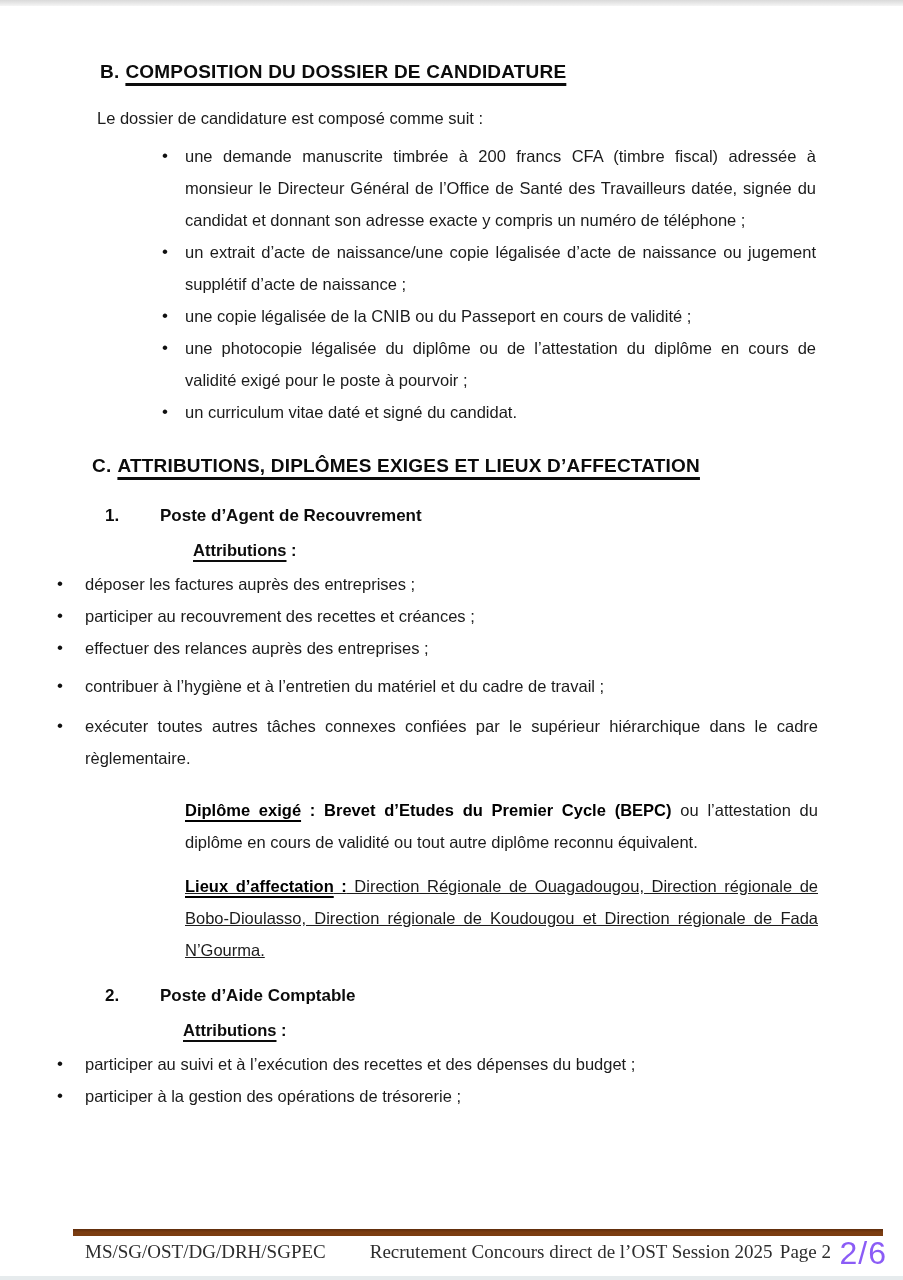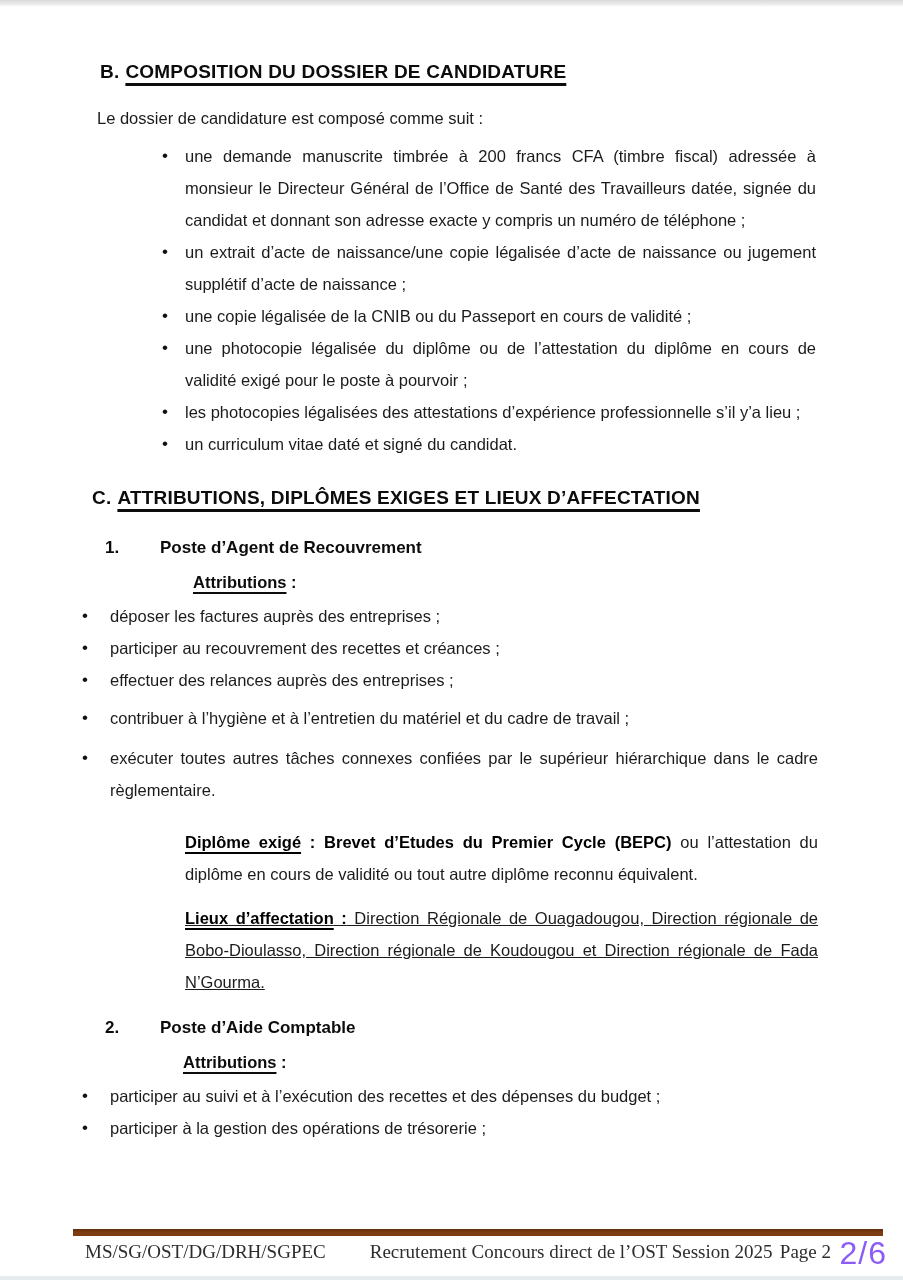--- a/index.html
+++ b/index.html
@@ -42,21 +42,21 @@
 
   .intro { margin: 14px 87px 0 97px; }
 
   ul.doc-list { list-style: none; margin: 6px 87px 0 0; padding: 0 0 0 185px; }
   ul.doc-list > li { position: relative; text-align: justify; }
   ul.doc-list > li::before {
     content: "\2022";
     position: absolute; left: -23px; top: 0;
     font-size: 17px; color: #111;
   }
-  ul.attr-list { padding-left: 110px; margin-top: 2px; margin-right: 85px; }
+  ul.attr-list { padding-left: 85px; margin-top: 2px; margin-right: 85px; }
   ul.attr-list > li::before { left: -28px; }
   ul.attr-list-1 > li:nth-child(4) { margin-top: 6px; }
   ul.attr-list-1 > li:nth-child(5) { margin-top: 8px; }
 
   .post-head {
     display: flex; margin: 18px 87px 0 105px;
     font-weight: bold; font-size: 17px; color: #0c0c0c;
   }
   .post-number { width: 55px; flex: 0 0 55px; }
   .attr-label { margin: 2px 0 0 193px; font-weight: bold; color: #0c0c0c; }
@@ -106,21 +106,20 @@
 
     <h1 class="section-heading heading-b"><span>B.</span><span class="u-title">COMPOSITION DU DOSSIER DE CANDIDATURE</span></h1>
 
     <p class="intro">Le dossier de candidature est composé comme suit :</p>
 
     <ul class="doc-list">
       <li>une demande manuscrite timbrée à 200 francs CFA (timbre fiscal) adressée à monsieur le Directeur Général de l’Office de Santé des Travailleurs datée, signée du candidat et donnant son adresse exacte y compris un numéro de téléphone ;</li>
       <li>un extrait d’acte de naissance/une copie légalisée d’acte de naissance ou jugement supplétif d’acte de naissance ;</li>
       <li>une copie légalisée de la CNIB ou du Passeport en cours de validité ;</li>
       <li>une photocopie légalisée du diplôme ou de l’attestation du diplôme en cours de validité exigé pour le poste à pourvoir ;</li>
-      <li>les photocopies légalisées des attestations d’expérience professionnelle s’il y’a lieu ;</li>
       <li>un curriculum vitae daté et signé du candidat.</li>
     </ul>
 
     <h1 class="section-heading heading-c"><span>C.</span><span class="u-title">ATTRIBUTIONS, DIPLÔMES EXIGES ET LIEUX D’AFFECTATION</span></h1>
 
     <div class="post-head">
       <span class="post-number">1.</span>
       <span>Poste d’Agent de Recouvrement</span>
     </div>
 

